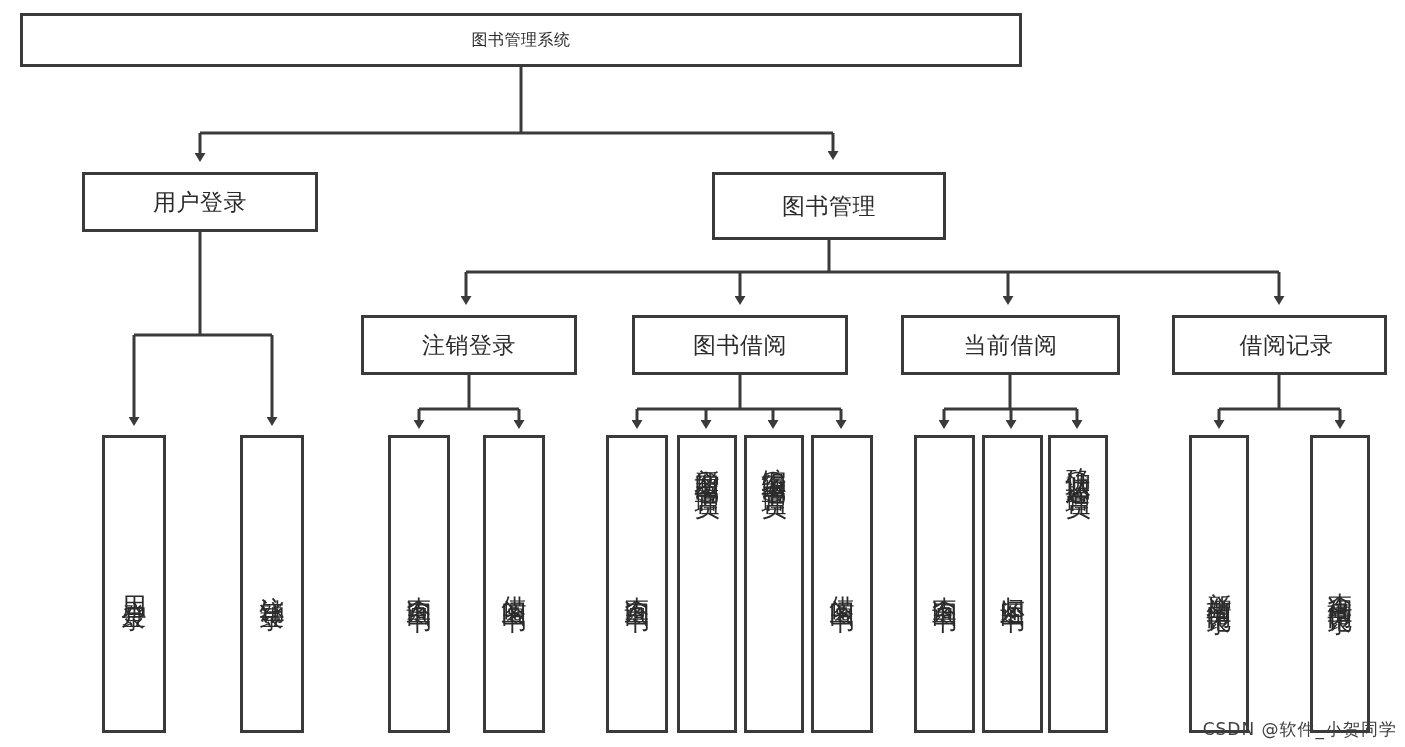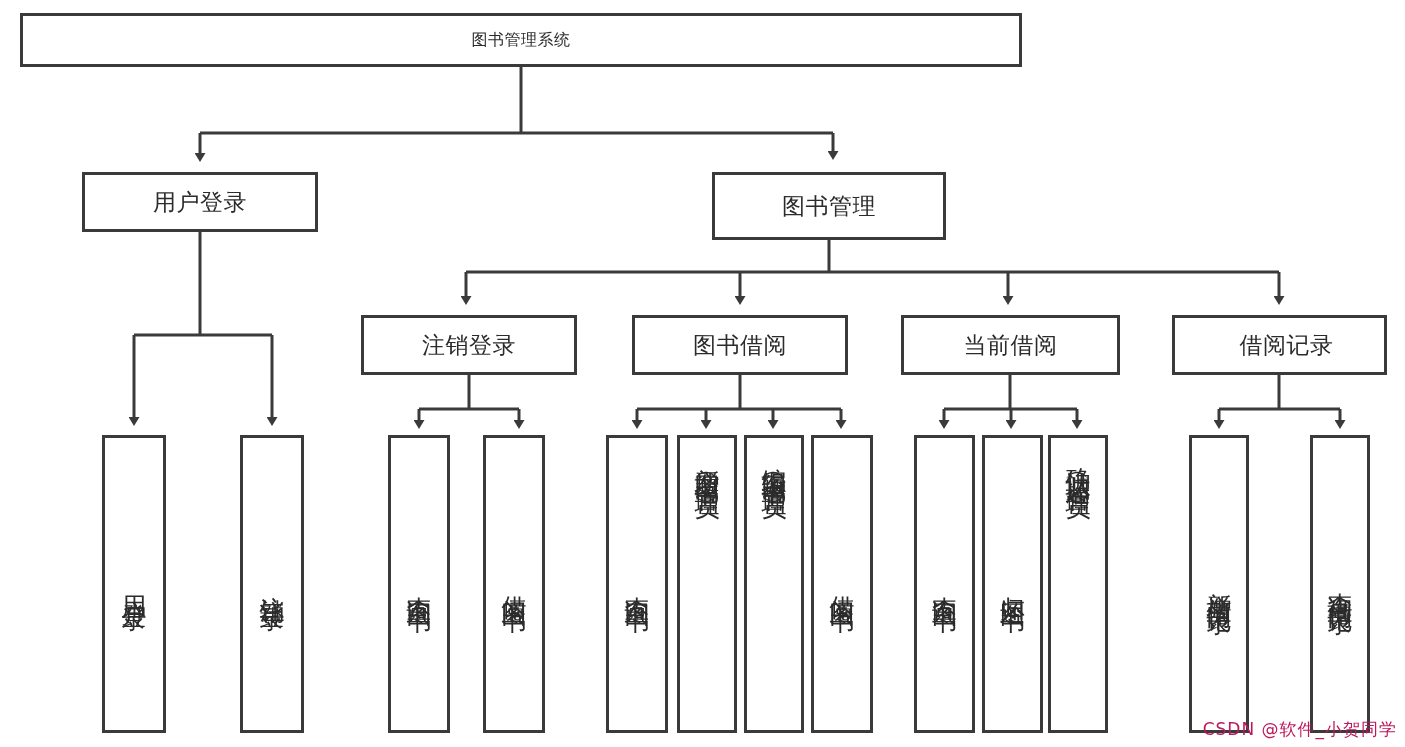--- a/index.html
+++ b/index.html
@@ -65,21 +65,21 @@
   
   .node.v.mid {
     align-items: center;
     padding-top: 0;
   }
   #watermark {
     position: absolute;
     right: 8px;
     bottom: 6px;
     font-size: 17px;
-    color: #be185d;
+    color: #404040;
     letter-spacing: 1px;
     white-space: nowrap;
     font-family: "DejaVu Sans", "Liberation Sans", sans-serif;
   }
 </style>
 </head>
 <body>
 
 <div id="canvas">
 

